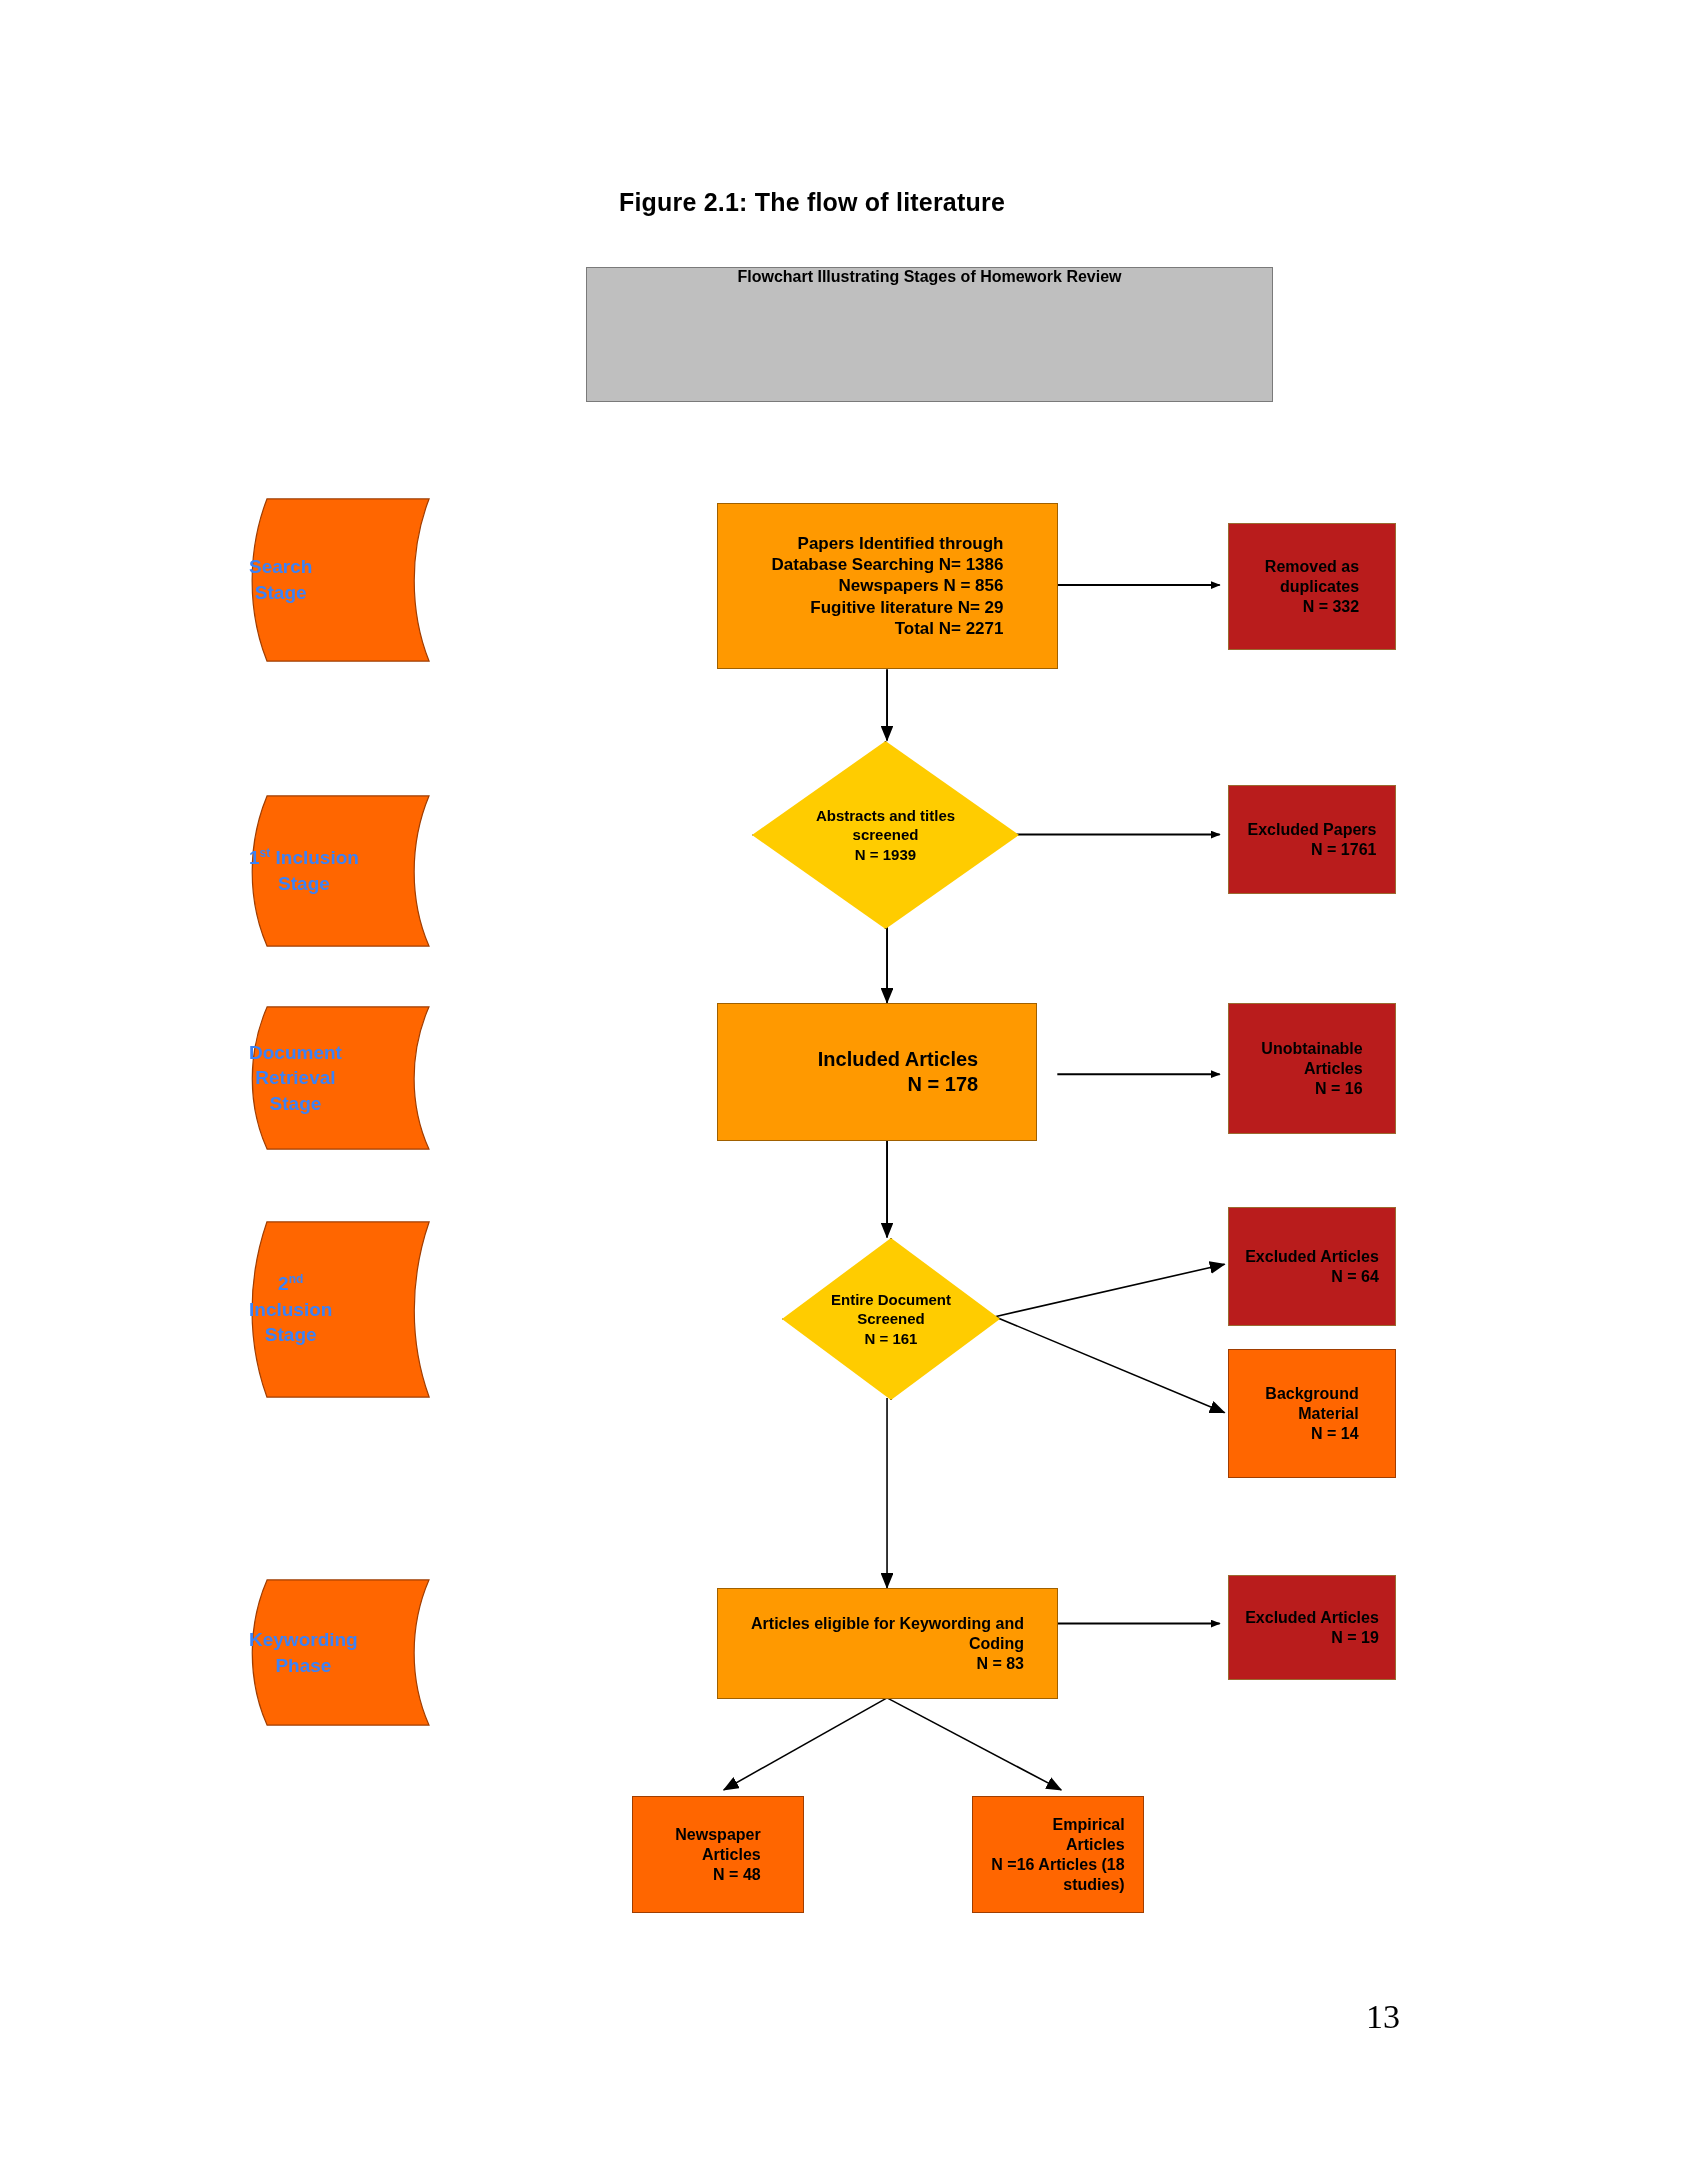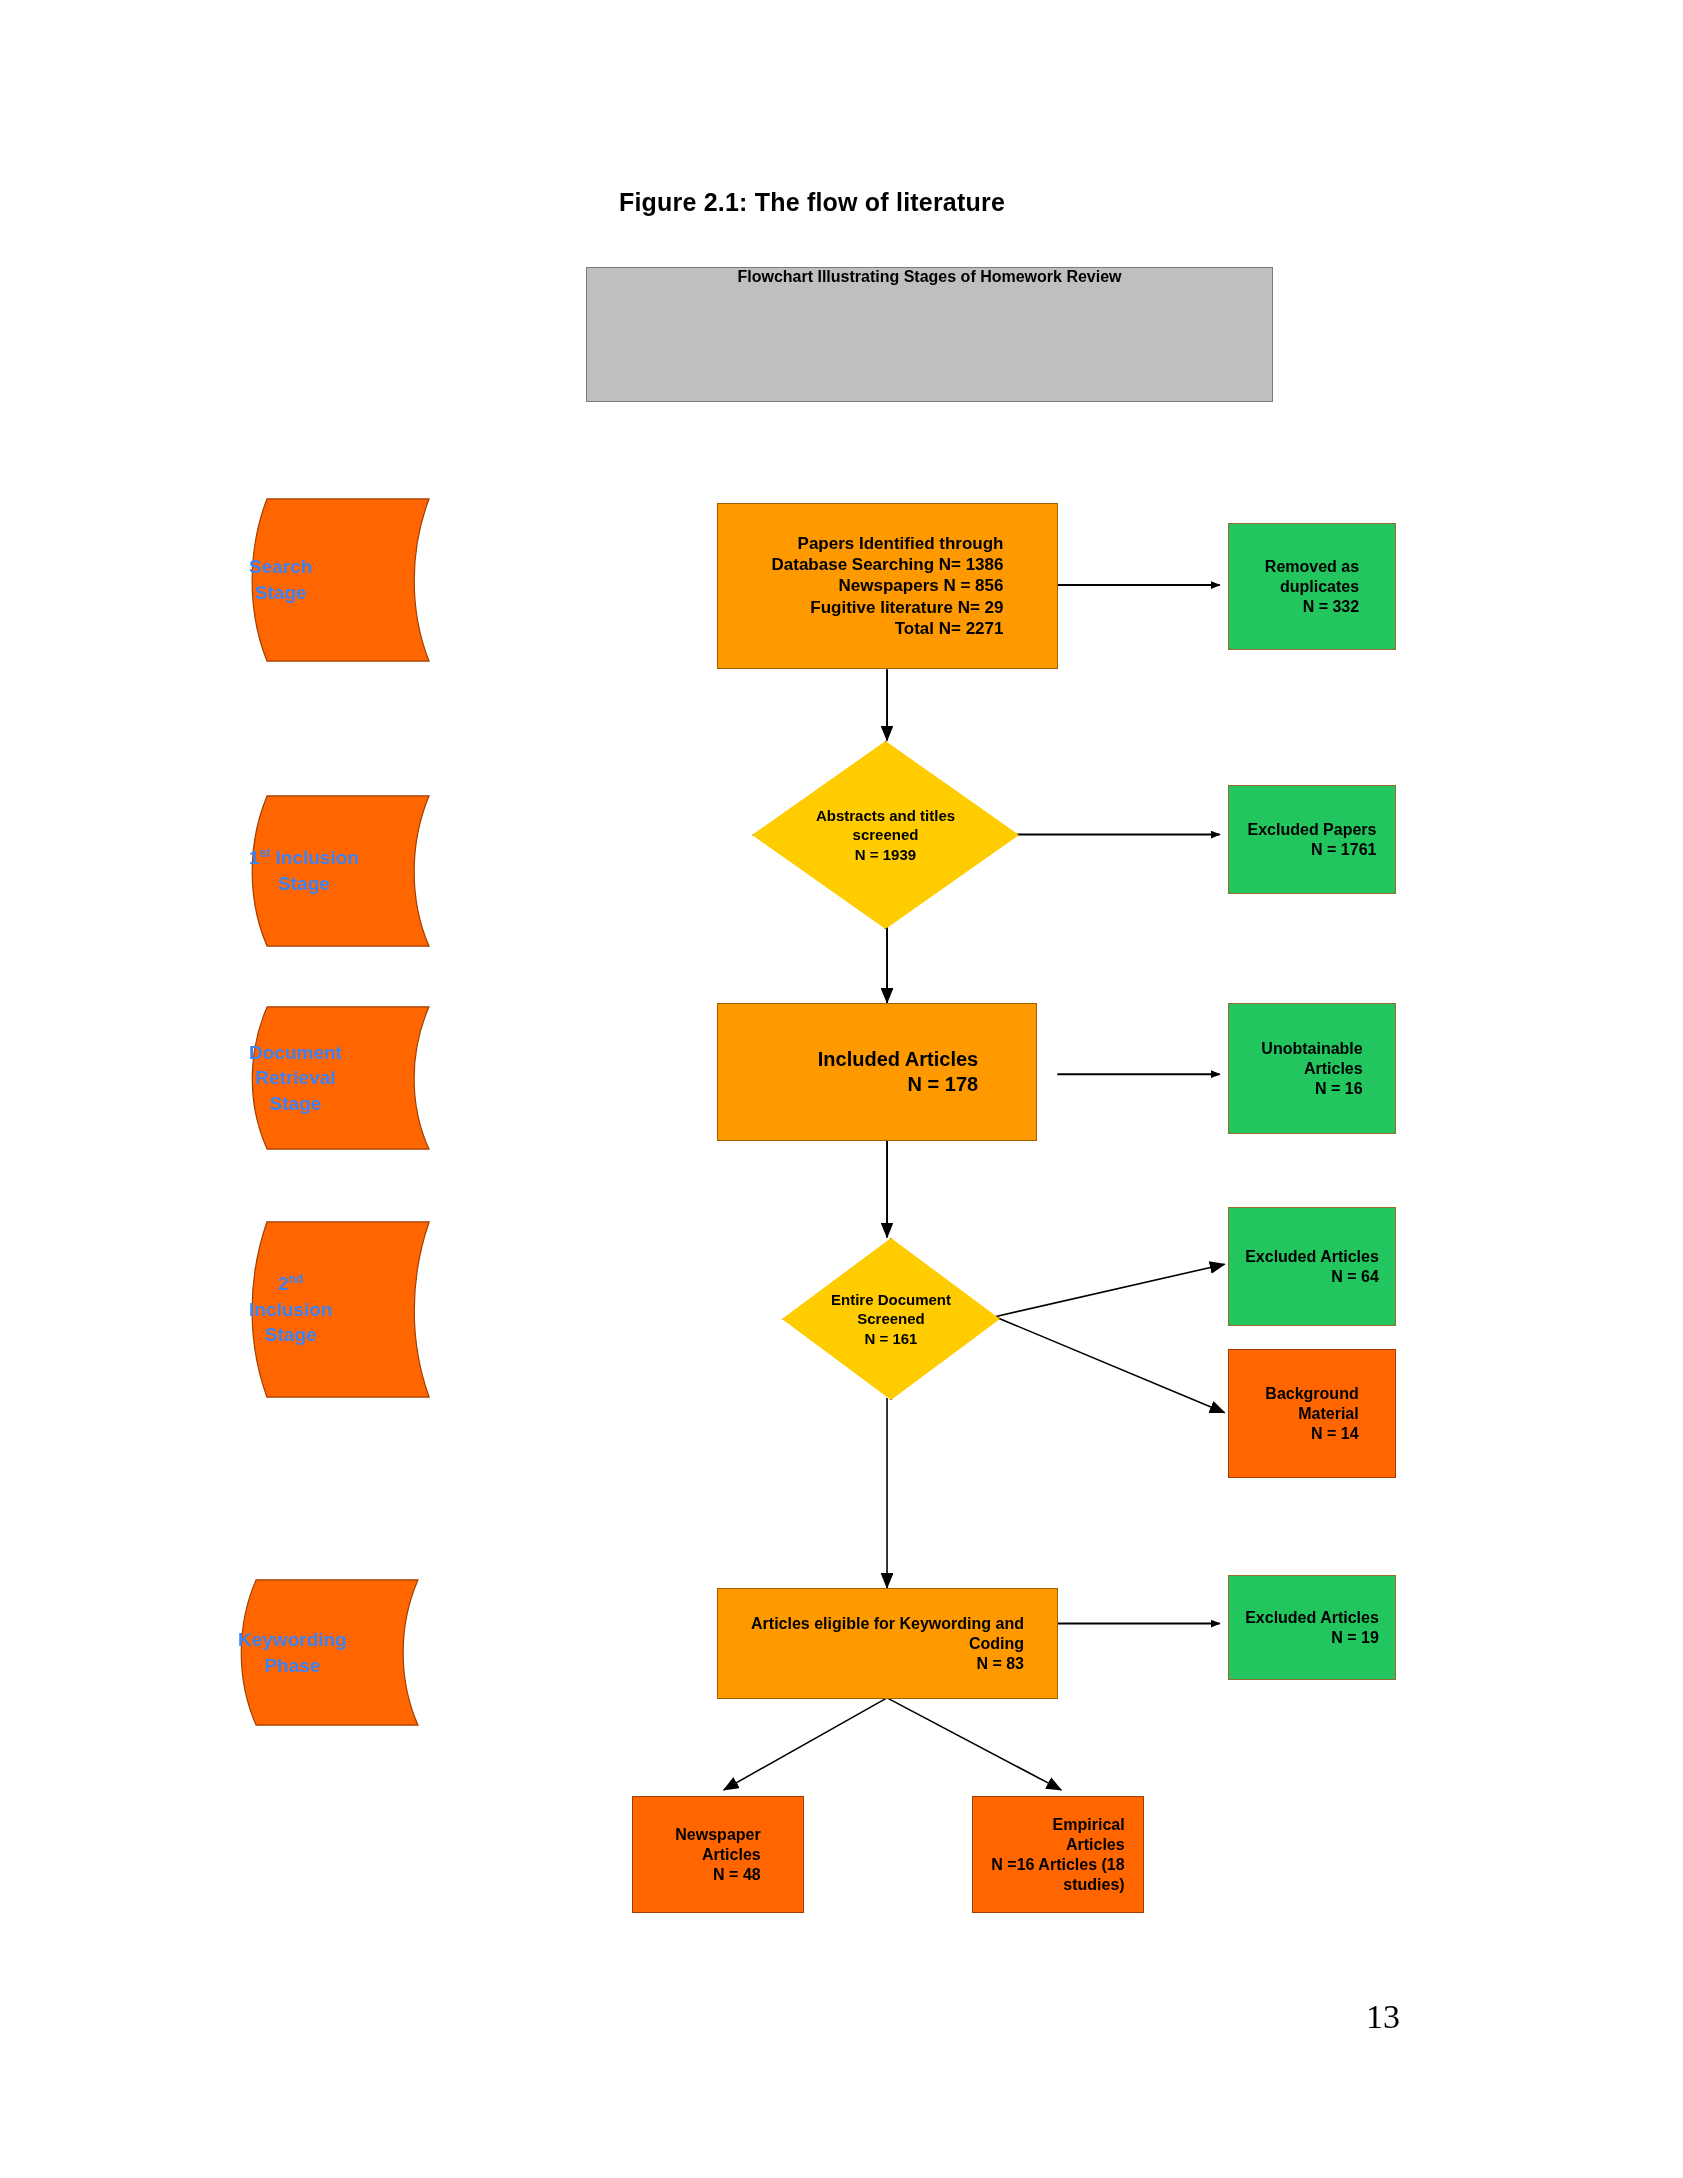--- a/index.html
+++ b/index.html
@@ -42,21 +42,21 @@
     position:absolute;
     box-sizing:border-box;
     display:flex;align-items:center;justify-content:center;
     text-align:right;
     font-weight:bold;color:#000;
     line-height:1.25;
     border:1px solid #8a5a00;
   }
   .node .txt{padding:0 6px;white-space:pre-line;}
   .node.main{background:#FF9900;border-color:#a06000;}
-  .node.pale{background:#22c55e;border-color:#9a6a30;}
+  .node.pale{background:#b91c1c;border-color:#9a6a30;}
   .node.dark{background:#FF6600;border-color:#a03d00;}
 
   
   .diamond{
     position:absolute;
   }
   .diamond .shape{
     position:absolute;left:0;top:0;width:100%;height:100%;
     background:#FFCC00;
     border:1px solid #7a6000;
@@ -175,21 +175,21 @@
   <div class="banner" style="left:249px;top:1218px;width:198px;height:183px;">
     <svg width="198" height="183" viewBox="0 0 200 185" xmlns="http://www.w3.org/2000/svg">
       <path d="M18,4 L182,4 C162,62 162,126 182,181 L18,181 C-2,126 -2,62 18,4 Z" fill="#FF6600" stroke="#a03d00" stroke-width="1.2"></path>
     </svg>
     <div class="txt">
       <span><span>2</span><sup>nd</sup><br>
         <span>Inclusion</span><br><span>Stage</span></span>
     </div>
   </div>
 
-  <div class="banner" style="left:238px;top:1576px;width:198px;height:153px;">
+  <div class="banner" style="left:249px;top:1576px;width:198px;height:153px;">
     <svg width="198" height="153" viewBox="0 0 200 155" xmlns="http://www.w3.org/2000/svg">
       <path d="M18,4 L182,4 C162,50 162,106 182,151 L18,151 C-2,106 -2,50 18,4 Z" fill="#FF6600" stroke="#a03d00" stroke-width="1.2"></path>
     </svg>
     <div class="txt">
       <span><span>Keywording</span><br><span>Phase</span></span>
     </div>
   </div>
 
   <div class="node main" style="left:717px;top:503px;width:341px;height:166px;font-size:17px;">
     <span class="txt">Papers Identified through

